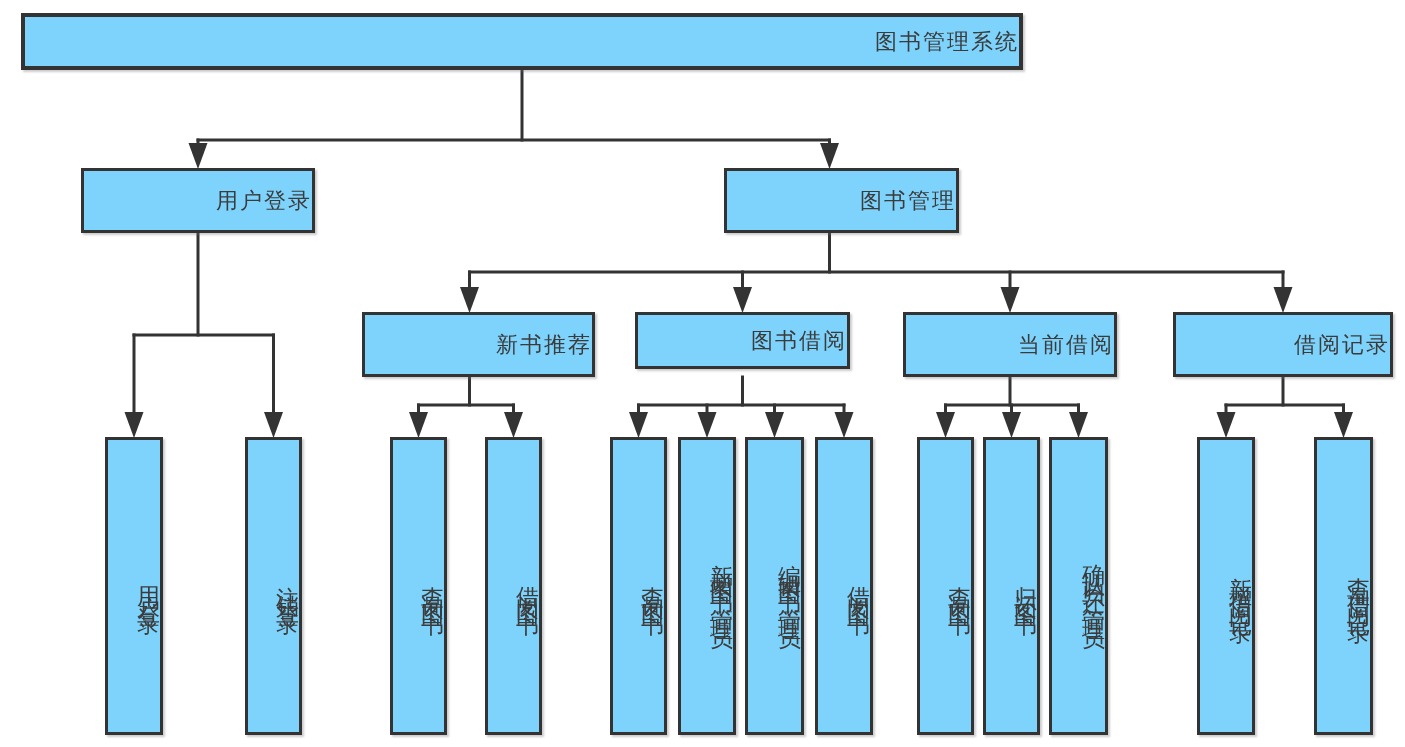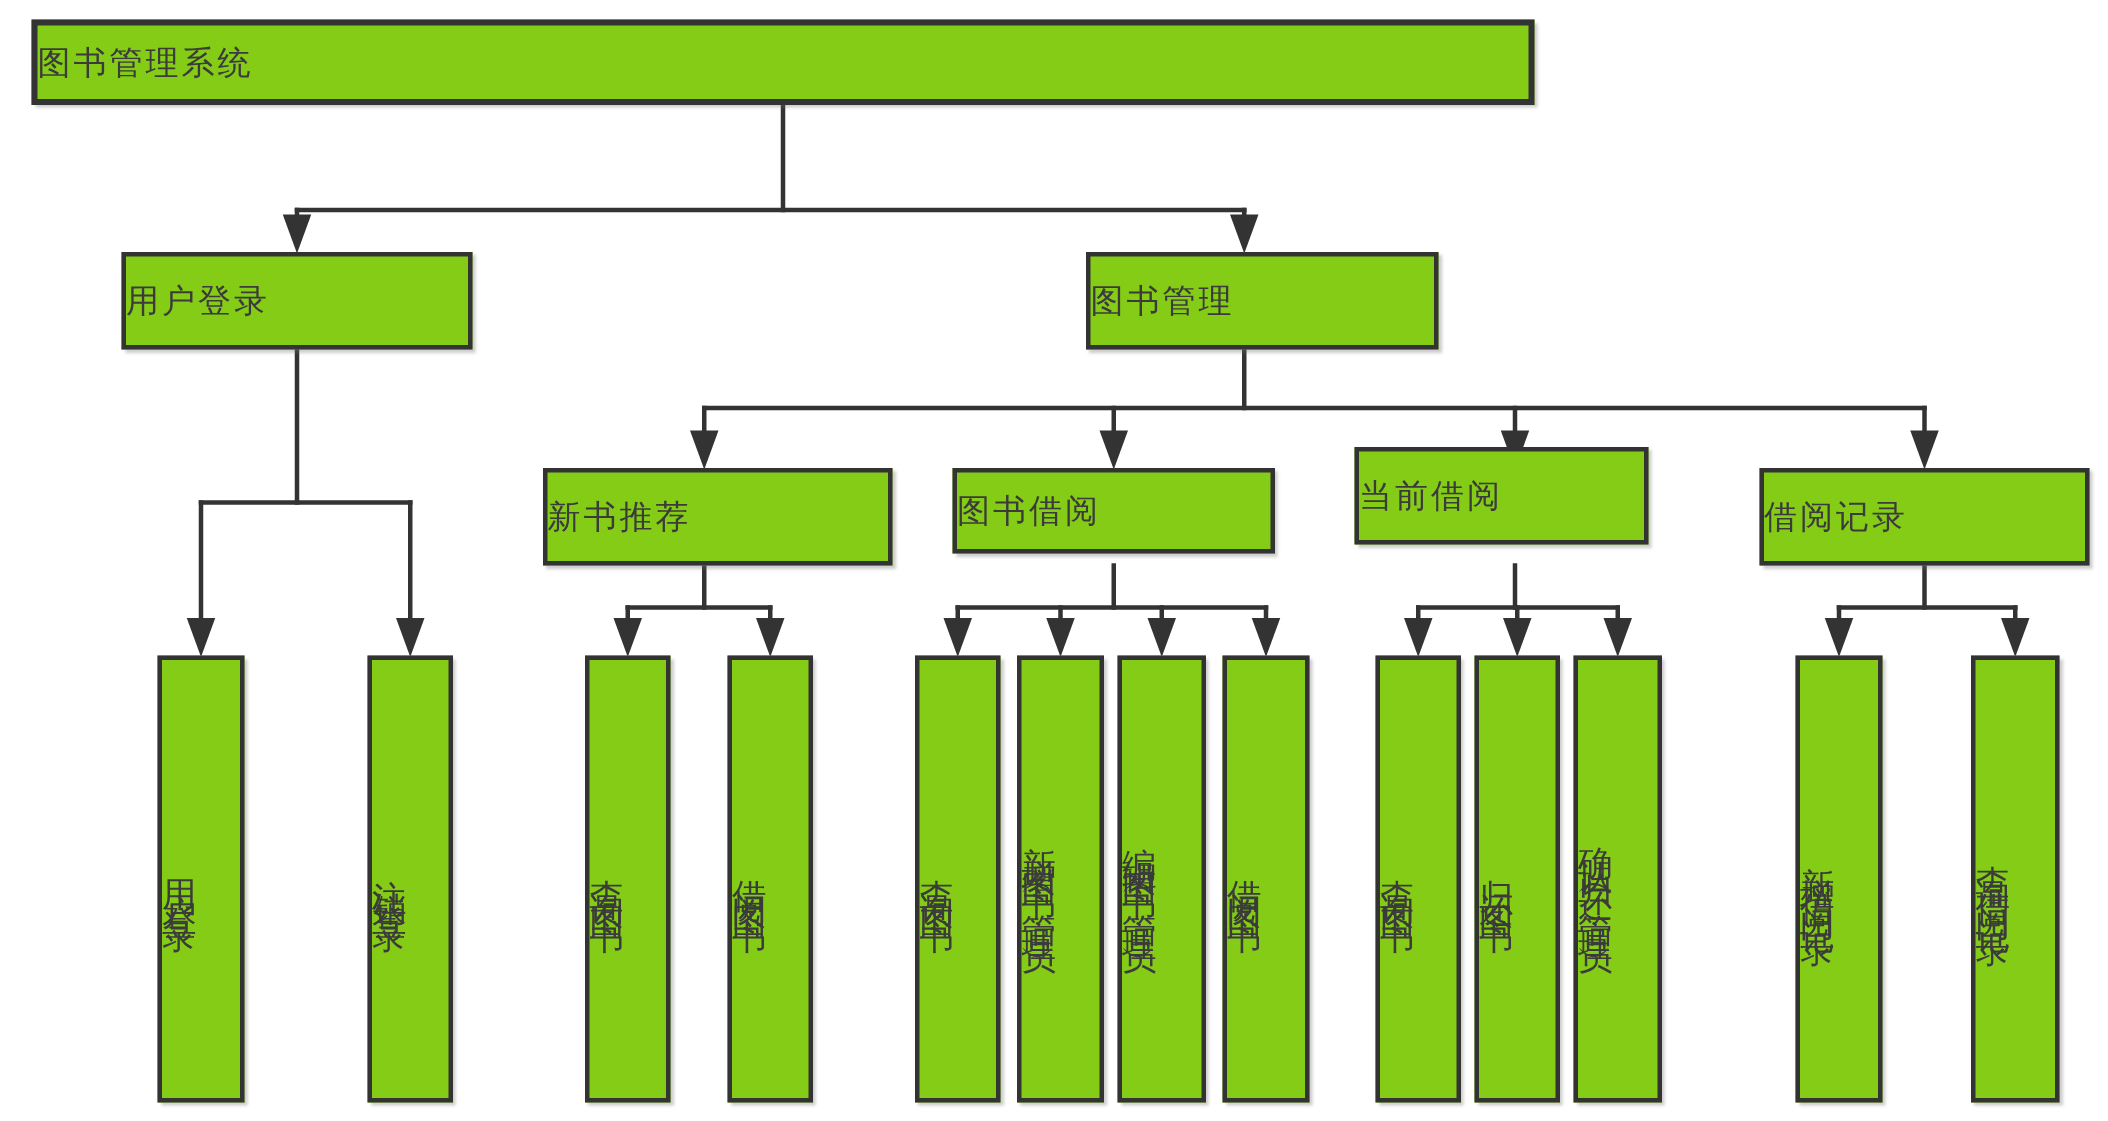--- a/index.html
+++ b/index.html
@@ -18,25 +18,25 @@
   #connectors {
     position: absolute;
     left: 0;
     top: 0;
     width: 1405px;
     height: 747px;
   }
   .node {
     position: absolute;
     box-sizing: border-box;
-    background: #84cc16;
+    background: #7dd3fc;
     border: 3px solid #333333;
     display: flex;
     align-items: center;
-    justify-content: flex-start;
+    justify-content: flex-end;
     color: #3b3b3b;
     box-shadow: 2px 2px 2px rgba(110,110,110,0.35);
   }
   .node.root {
     border-width: 4px;
   }
   .node .label {
     white-space: nowrap;
   }
   .node.horizontal .label {
@@ -126,21 +126,21 @@
       </div>
       <div class="node horizontal" style="left: 712px; top: 168px; width: 235px; height: 65px; margin-left: 12px;">
         <span class="label">图书管理</span>
       </div>
       <div class="node horizontal" style="left: 362px; top: 312px; width: 233px; height: 65px;">
         <span class="label">新书推荐</span>
       </div>
       <div class="node horizontal" style="left: 635px; top: 312px; width: 215px; height: 57px;">
         <span class="label">图书借阅</span>
       </div>
-      <div class="node horizontal" style="left: 903px; top: 298px; width: 196px; height: 65px;">
+      <div class="node horizontal" style="left: 903px; top: 312px; width: 214px; height: 65px;">
         <span class="label">当前借阅</span>
       </div>
       <div class="node horizontal" style="left: 1173px; top: 312px; width: 220px; height: 65px;">
         <span class="label">借阅记录</span>
       </div>
       <div class="node vertical" style="left: 105px; top: 437px; width: 58px; height: 298px;">
         <span class="label">用户登录</span>
       </div>
       <div class="node vertical" style="left: 245px; top: 437px; width: 57px; height: 298px;">
         <span class="label">注销登录</span>

